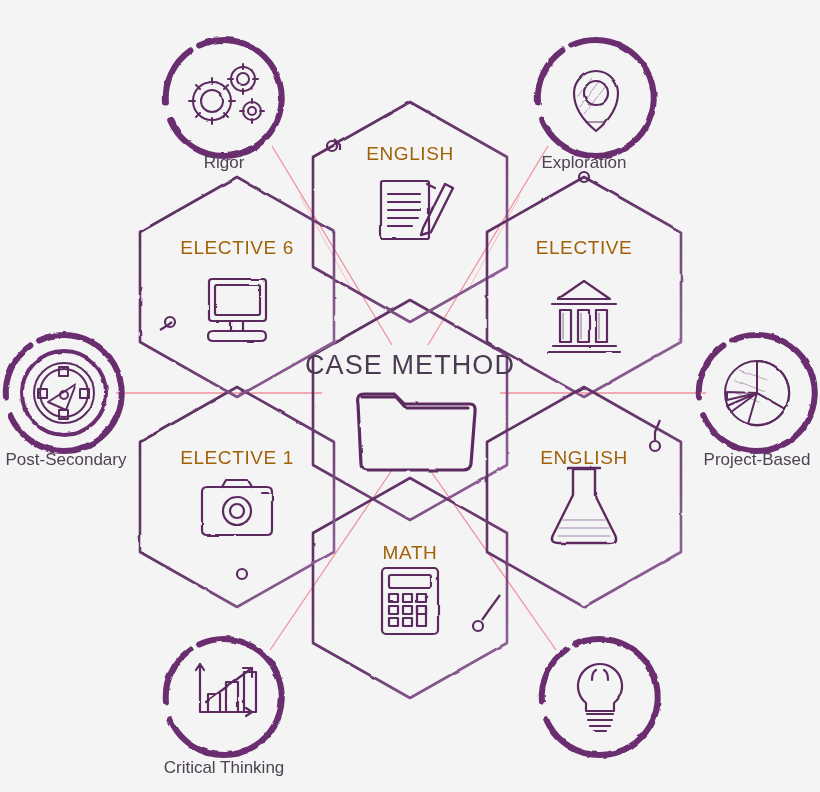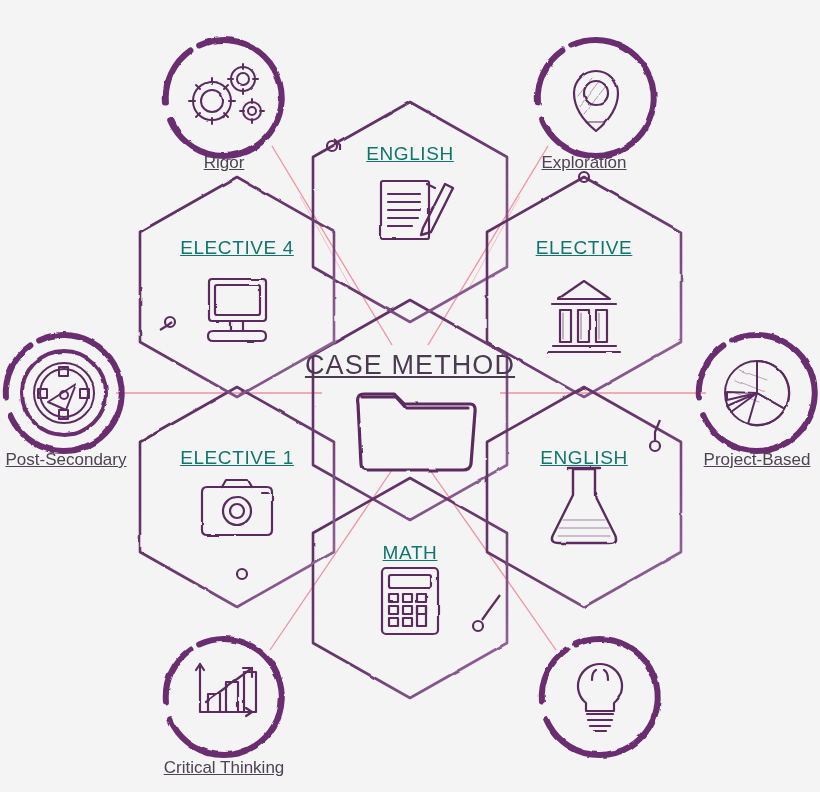--- a/index.html
+++ b/index.html
@@ -12,26 +12,25 @@
   #stage{position:relative;width:820px;height:792px;}
   #canvas{position:absolute;left:0;top:0;width:820px;height:792px;}
 
   .lbl{
     position:absolute;
     color:#4d4352;
     text-align:center;
     white-space:nowrap;
     transform:translate(-50%,0);
     pointer-events:none;
-    text-decoration:underline;
   }
   .hex-label{
     font-size:19px;
     letter-spacing:.6px;
-    color:#0f766e;
+    color:#a16207;
     font-weight:400;
   }
   .center-label{
     font-size:27px;
     letter-spacing:1.1px;
     color:#4a3a52;
   }
   .outer-label{
     font-size:17px;
     color:#4d4352;
@@ -234,20 +233,20 @@
     </g>
   </svg>
 
   <div class="lbl center-label" style="left:410px;top:350px">CASE METHOD</div>
 
   <div class="lbl hex-label" style="left:410px;top:143px">ENGLISH</div>
   <div class="lbl hex-label" style="left:584px;top:237px">ELECTIVE</div>
   <div class="lbl hex-label" style="left:584px;top:447px">ENGLISH</div>
   <div class="lbl hex-label" style="left:410px;top:542px">MATH</div>
   <div class="lbl hex-label" style="left:237px;top:447px">ELECTIVE 1</div>
-  <div class="lbl hex-label" style="left:237px;top:237px">ELECTIVE 4</div>
+  <div class="lbl hex-label" style="left:237px;top:237px">ELECTIVE 6</div>
 
   <div class="lbl outer-label" style="left:224px;top:153px">Rigor</div>
   <div class="lbl outer-label" style="left:584px;top:153px">Exploration</div>
   <div class="lbl outer-label" style="left:757px;top:450px">Project-Based</div>
   <div class="lbl outer-label" style="left:224px;top:758px">Critical Thinking</div>
   <div class="lbl outer-label" style="left:66px;top:450px">Post-Secondary</div>
 </div>
 
 </body></html>

